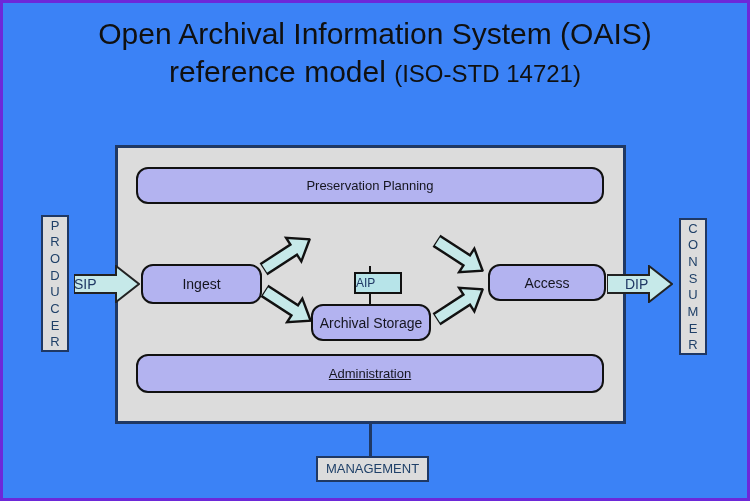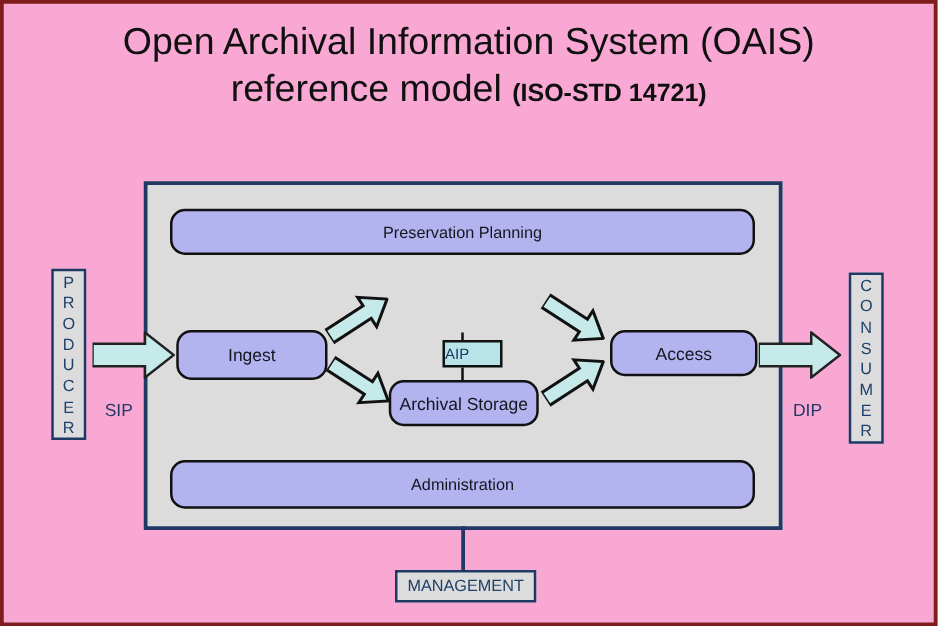--- a/index.html
+++ b/index.html
@@ -1,45 +1,45 @@
 <!DOCTYPE html>
 <html><head>
 <meta charset="utf-8">
 <style>
   html,body{margin:0;padding:0;background:#888;}
   #screen{
     position:relative;
     width:744px;height:495px;
-    background:#f9a8d4;
-    border:3px solid #7f1d1d;
+    background:#3b82f6;
+    border:3px solid #6d28d9;
     font-family:"Liberation Sans","DejaVu Sans",sans-serif;
     overflow:hidden;
   }
   
   .title{
     position:absolute;left:0;top:12px;width:100%;
     text-align:center;color:#101010;line-height:38px;
   }
   .title .big{font-size:30px;}
-  .title .small{font-size:20px;font-weight:bold;}
+  .title .small{font-size:24px;}
   
   .main-box{
     position:absolute;left:112px;top:142px;
     width:505px;height:273px;
     background:#dcdcdc;border:3px solid #1f3864;
   }
   .module{
     position:absolute;
     background:#b3b3f0;border:2px solid #111;border-radius:12px;
     display:flex;align-items:center;justify-content:center;
     text-align:center;color:#15151f;
   }
   .mod-wide{left:18px;width:464px;height:33px;font-size:13px;}
   .mod-pp{top:19px;}
-  .mod-admin{top:220px;height:35px;}
+  .mod-admin{top:206px;height:35px;text-decoration:underline;}
   .mod-dm{left:193px;top:75px;width:116px;height:38px;font-size:14px;line-height:17px;}
   .mod-as{left:193px;top:156px;width:116px;height:33px;font-size:14px;}
   .mod-ingest{left:23px;top:116px;width:117px;height:36px;font-size:14px;}
   .mod-access{left:370px;top:116px;width:114px;height:33px;font-size:14px;}
   .aip-line{
     position:absolute;left:251px;top:118px;width:2px;height:38px;background:#111;
   }
   .aip-box{
     position:absolute;left:236px;top:124px;width:44px;height:18px;
     background:#b7e4e9;border:2px solid #111;
@@ -64,22 +64,22 @@
     color:#1f4068;font-size:13px;line-height:22px;text-align:center;
   }
   .mgmt-line{
     position:absolute;left:366px;top:418px;width:3px;height:35px;background:#1f3864;
   }
   
   .flow-arrow{position:absolute;width:66px;height:38px;}
   .flow-sip{left:71px;top:262px;}
   .flow-dip{left:604px;top:262px;}
   .flow-label{
-    position:absolute;width:42px;text-align:center;
-    color:#1f3864;font-size:14px;line-height:20px;margin-top:44px;
+    position:absolute;width:42px;text-align:left;
+    color:#1f3864;font-size:14px;line-height:20px;
   }
   .label-sip{left:71px;top:271px;}
   .label-dip{left:622px;top:271px;}
 </style>
 </head>
 <body>
 
 <div id="screen">
 
   <div class="title">

